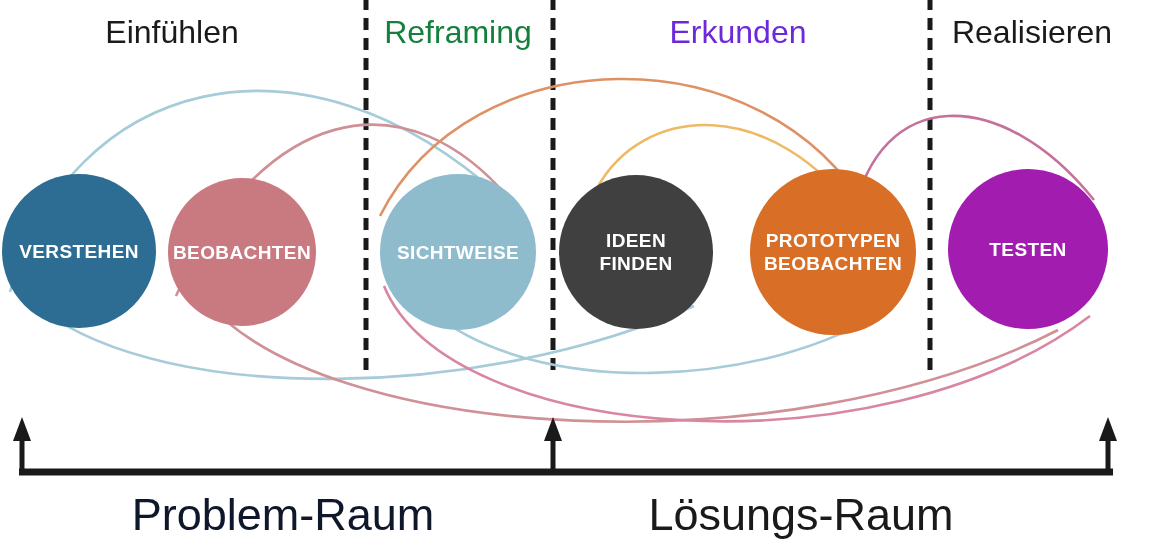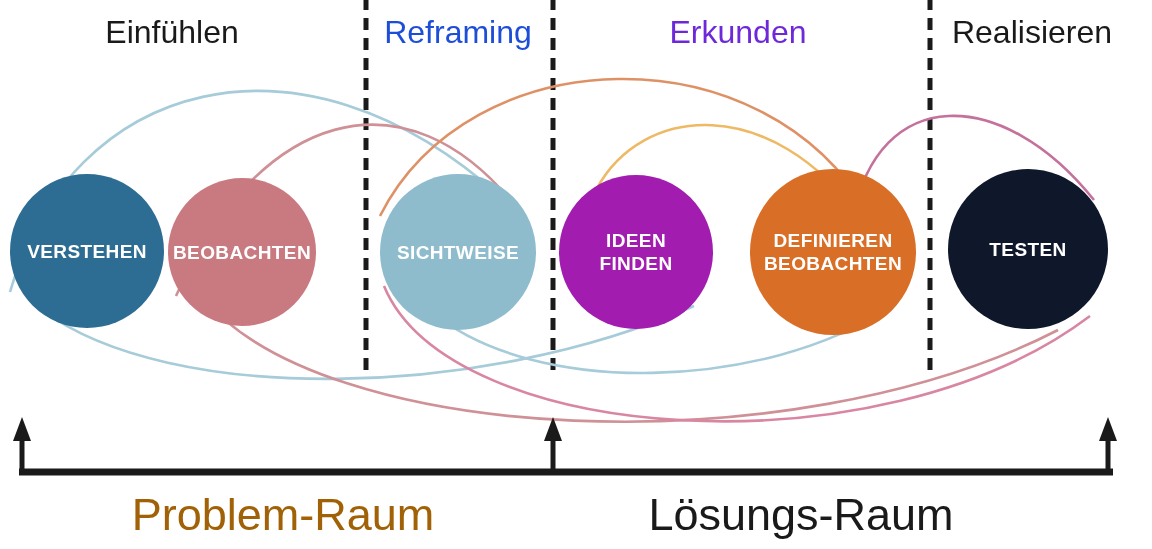--- a/index.html
+++ b/index.html
@@ -63,44 +63,44 @@
     <line x1="19" y1="472" x2="1113" y2="472" stroke-width="7" style="stroke: rgb(26, 26, 26);"></line>
     <line x1="22" y1="472" x2="22" y2="438" stroke-width="5" style="stroke: rgb(26, 26, 26);"></line>
     <polygon points="13,441 31,441 22,417" style="fill: rgb(26, 26, 26);"></polygon>
     <line x1="553" y1="472" x2="553" y2="438" stroke-width="5" style="stroke: rgb(26, 26, 26);"></line>
     <polygon points="544,441 562,441 553,417" style="fill: rgb(26, 26, 26);"></polygon>
     <line x1="1108" y1="472" x2="1108" y2="438" stroke-width="5" style="stroke: rgb(26, 26, 26);"></line>
     <polygon points="1099,441 1117,441 1108,417" style="fill: rgb(26, 26, 26);"></polygon>
   </svg>
 
   <div class="phase-label" style="left: 172px; color: rgb(26, 26, 26);">Einfühlen</div>
-  <div class="phase-label" style="left: 458px; color: #1d4ed8;">Reframing</div>
+  <div class="phase-label" style="left: 458px; color: #15803d;">Reframing</div>
   <div class="phase-label" style="left: 738px; color: #6d28d9;">Erkunden</div>
   <div class="phase-label" style="left: 1032px; color: rgb(26, 26, 26);">Realisieren</div>
 
-  <div class="circle" style="left: 10px; top: 174px; width: 154px; height: 154px; background-color: rgb(45, 109, 147);">
+  <div class="circle" style="left: 2px; top: 174px; width: 154px; height: 154px; background-color: rgb(45, 109, 147);">
     <span>VERSTEHEN</span>
     <span></span>
   </div>
   <div class="circle" style="left: 168px; top: 178px; width: 148px; height: 148px; background-color: rgb(201, 122, 128);">
     <span>BEOBACHTEN</span>
     <span></span>
   </div>
   <div class="circle" style="left: 380px; top: 174px; width: 156px; height: 156px; background-color: rgb(142, 188, 205);">
     <span>SICHTWEISE</span>
   </div>
-  <div class="circle" style="left: 559px; top: 175px; width: 154px; height: 154px; background-color: #a21caf;">
+  <div class="circle" style="left: 559px; top: 175px; width: 154px; height: 154px; background-color: #404040;">
     <span>IDEEN</span>
     <span>FINDEN</span>
   </div>
   <div class="circle" style="left: 750px; top: 169px; width: 166px; height: 166px; background-color: rgb(217, 110, 38);">
-    <span>DEFINIEREN</span>
+    <span>PROTOTYPEN</span>
     <span>BEOBACHTEN</span>
   </div>
-  <div class="circle" style="left: 948px; top: 169px; width: 160px; height: 160px; background-color: #0f172a;">
+  <div class="circle" style="left: 948px; top: 169px; width: 160px; height: 160px; background-color: #a21caf;">
     <span>TESTEN</span>
     <span></span>
   </div>
 
-  <div class="space-label" style="left: 283px; color: #a16207;">Problem-Raum</div>
+  <div class="space-label" style="left: 283px; color: #0f172a;">Problem-Raum</div>
   <div class="space-label" style="left: 801px; color: rgb(26, 26, 26); text-align: right;">Lösungs-Raum</div>
 
 </div>
 
 </body></html>

